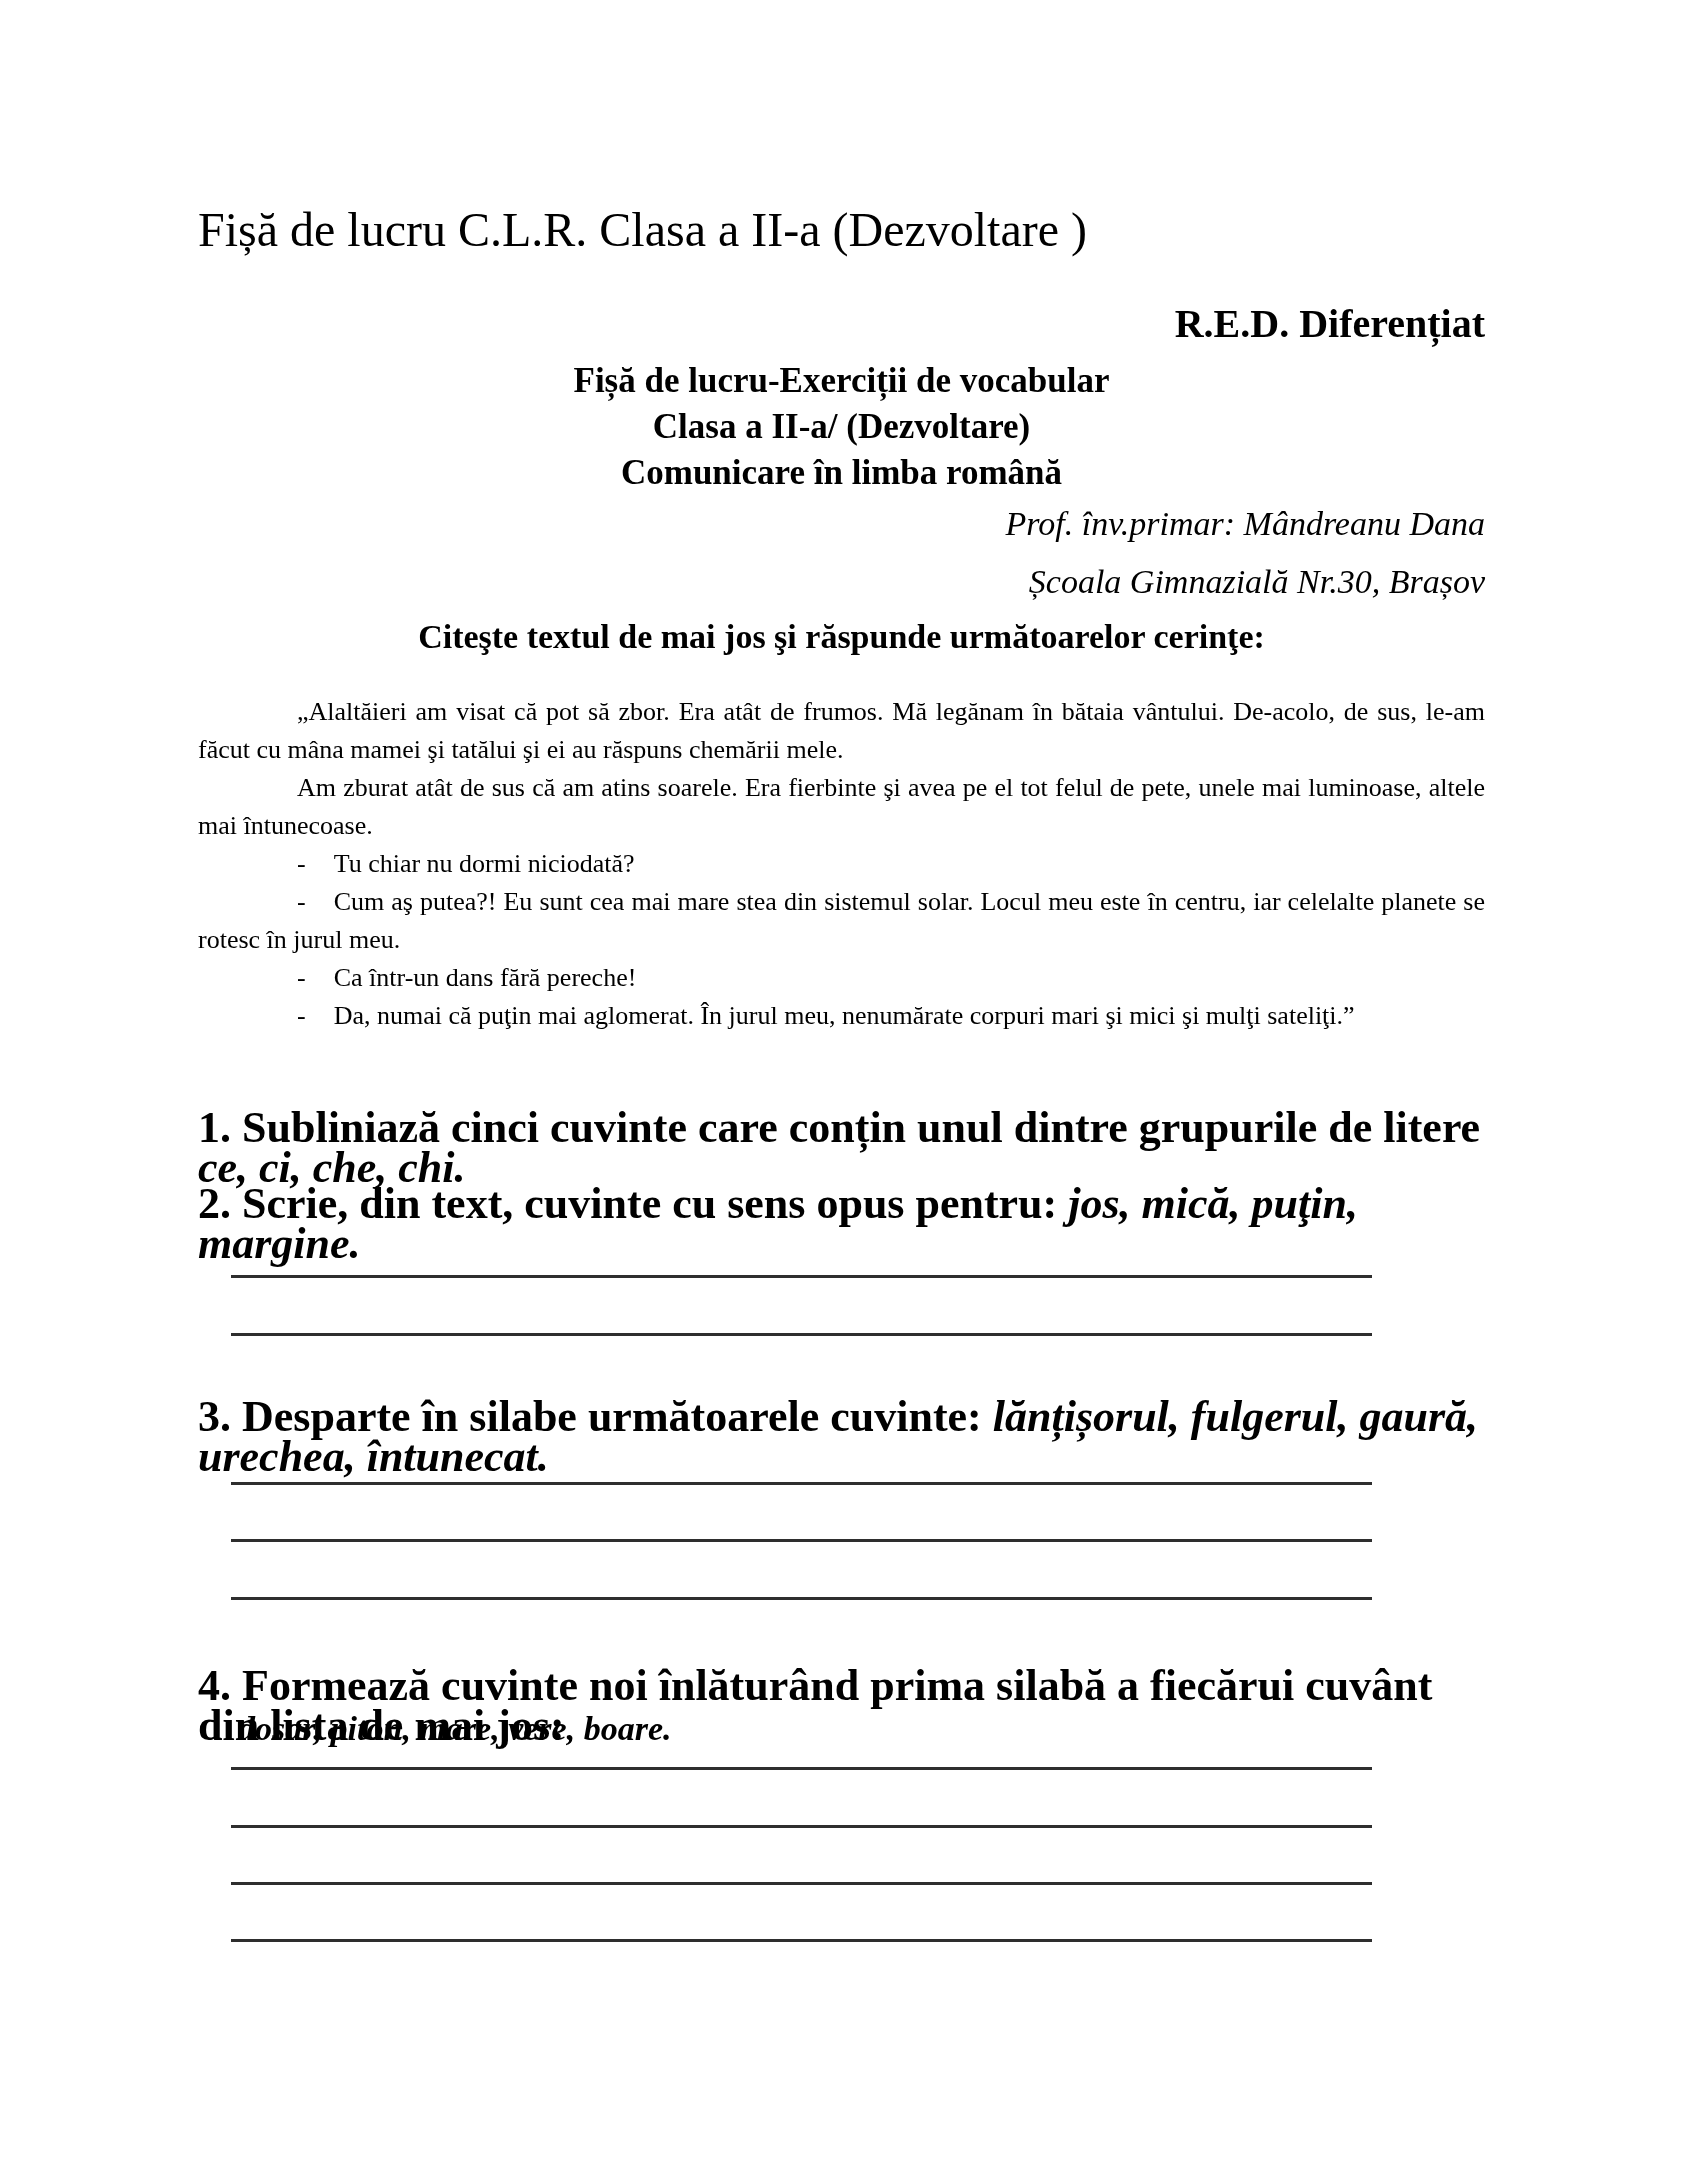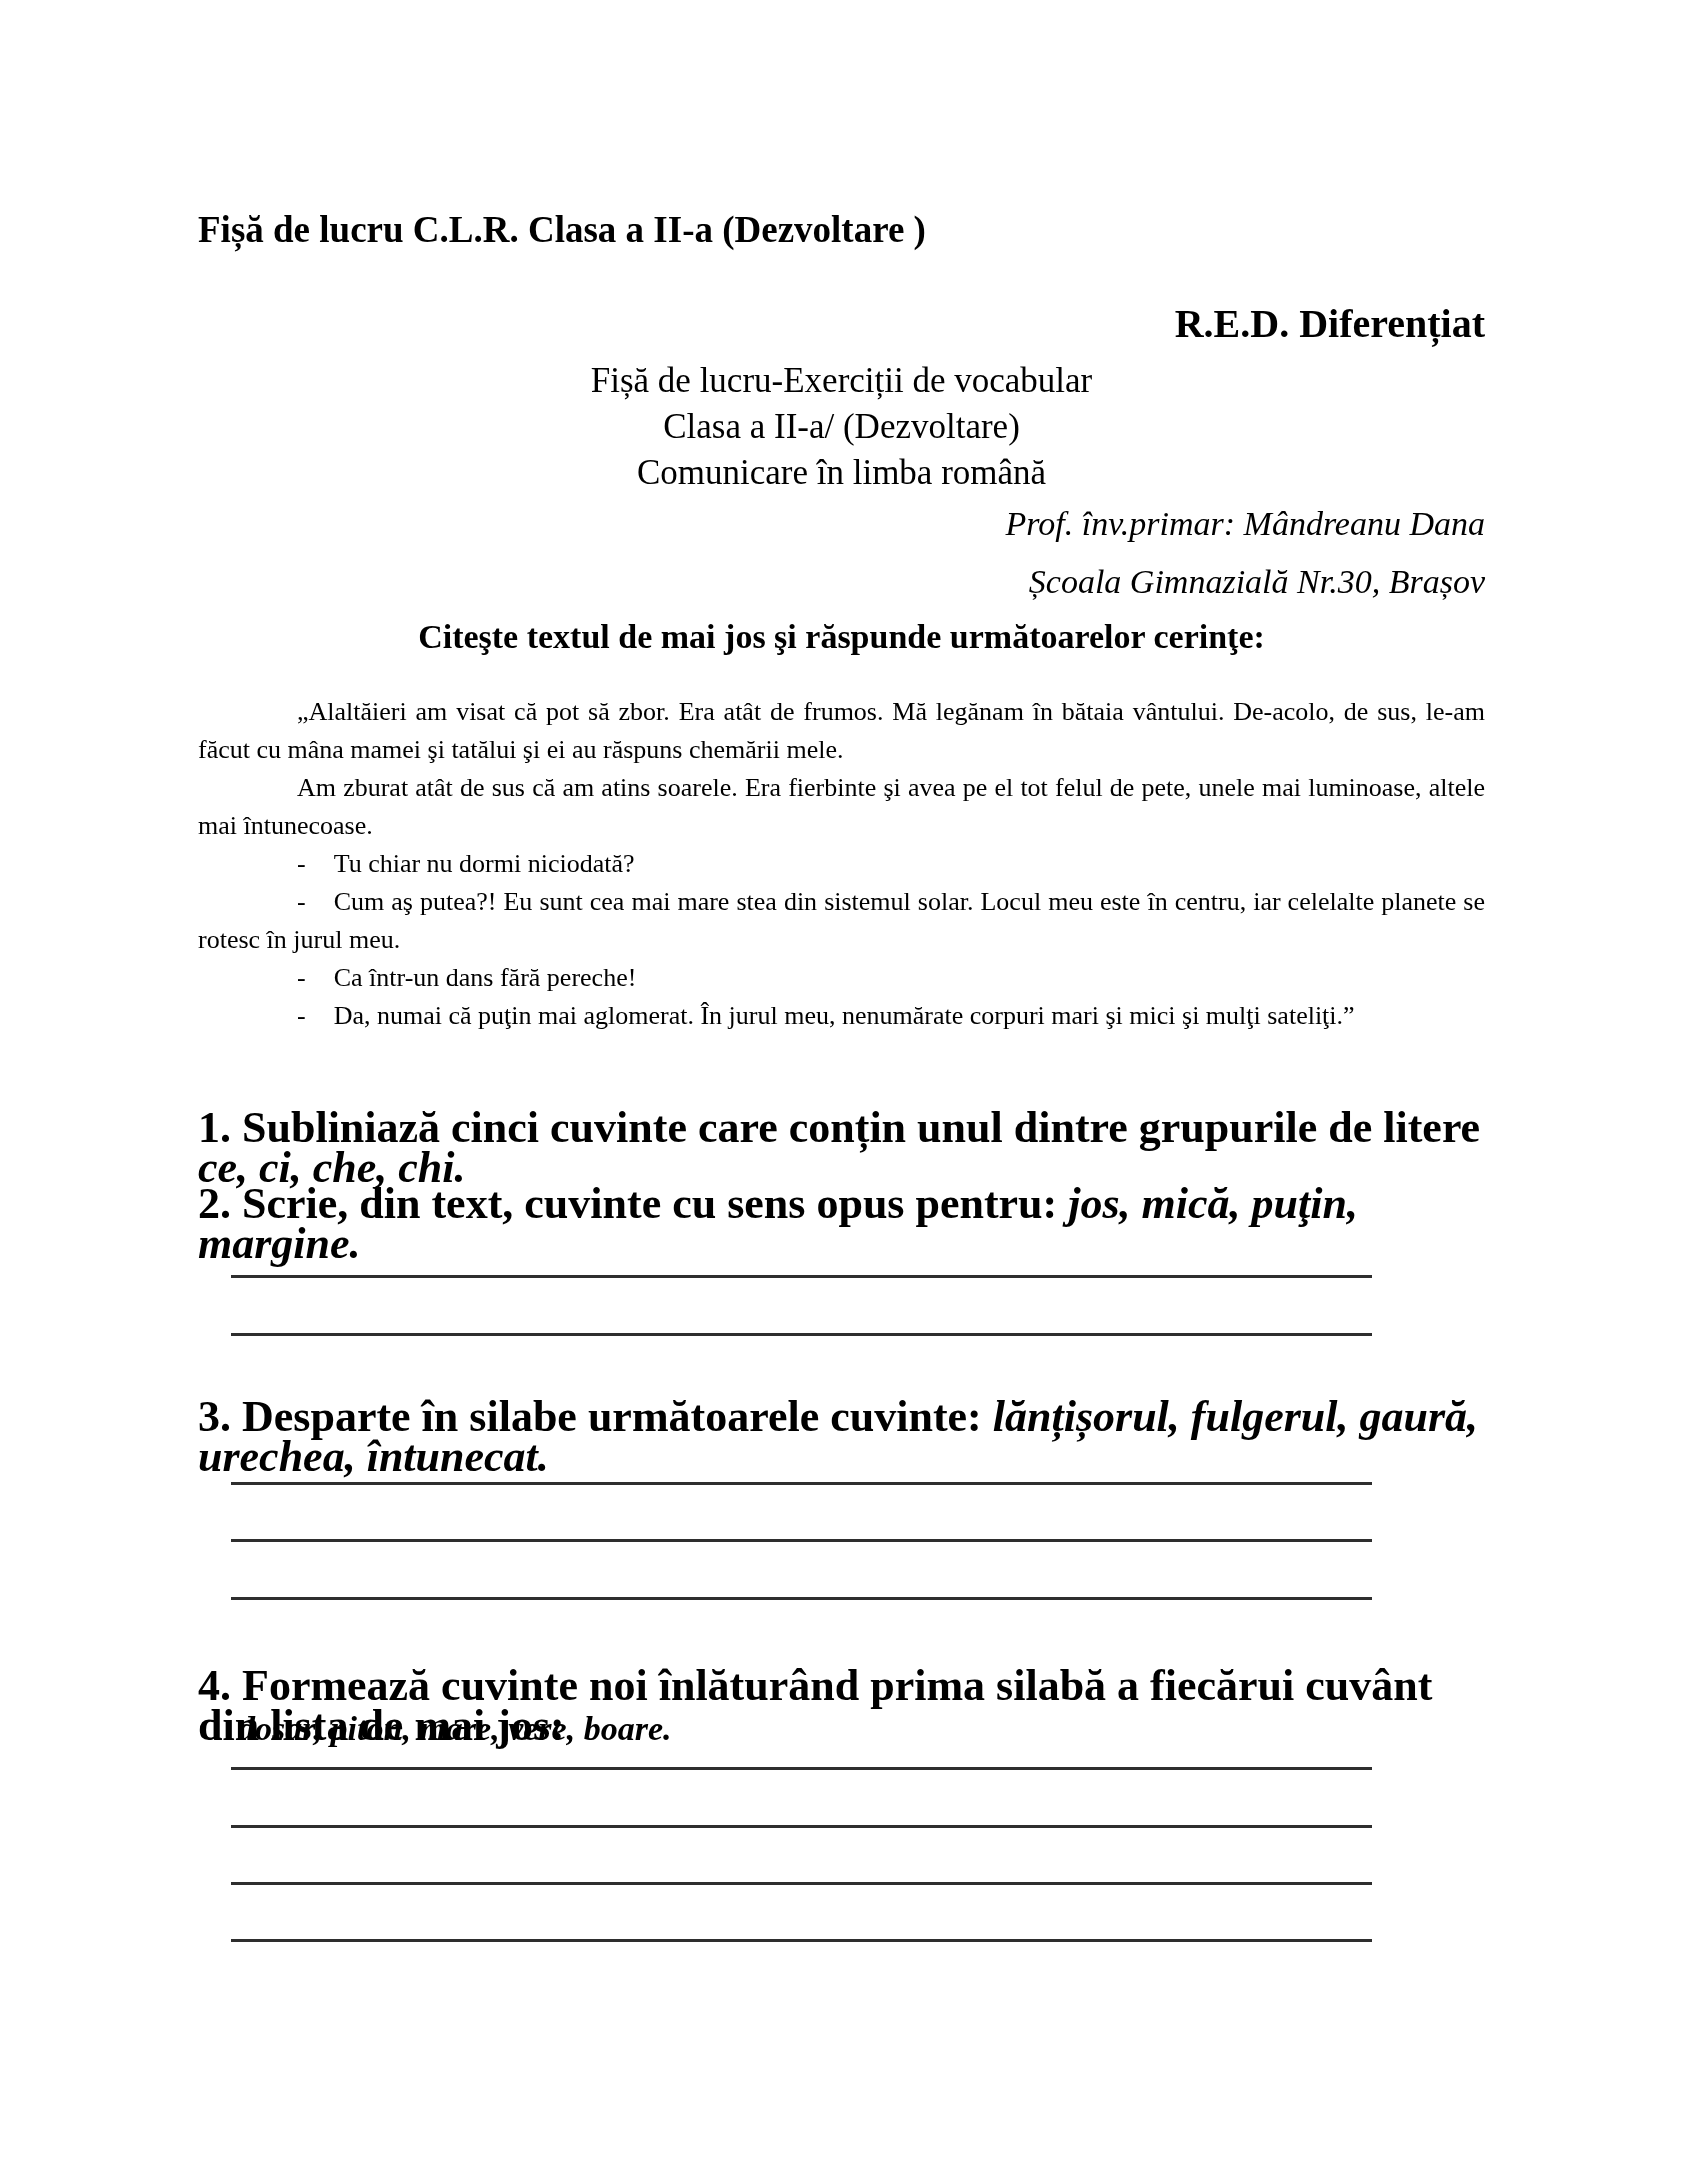--- a/index.html
+++ b/index.html
@@ -9,31 +9,31 @@
     height:2178px;
     background:#ffffff;
     font-family:"Liberation Serif", serif;
     color:#000000;
     margin:0 auto;
     overflow:hidden;
   }
   .abs{position:absolute;}
   .doc-title{
     top:206px;left:198px;right:198px;
-    font-size:37px;font-weight:bold;line-height:48px;
+    font-size:48px;font-weight:normal;line-height:48px;
   }
   .red-label{
     top:300px;left:198px;right:198px;
     text-align:right;
     font-size:40px;font-weight:bold;line-height:48px;
   }
   .subtitle{
     top:358px;left:198px;right:198px;
     text-align:center;
-    font-size:35px;font-weight:normal;line-height:46px;
+    font-size:35px;font-weight:bold;line-height:46px;
   }
   .authors{
     top:495px;left:198px;right:198px;
     text-align:right;
     font-style:italic;
     font-size:34px;line-height:58px;
   }
   .instruction{
     top:617px;left:198px;right:198px;
     font-size:34px;font-weight:bold;line-height:40px;text-align:center;

